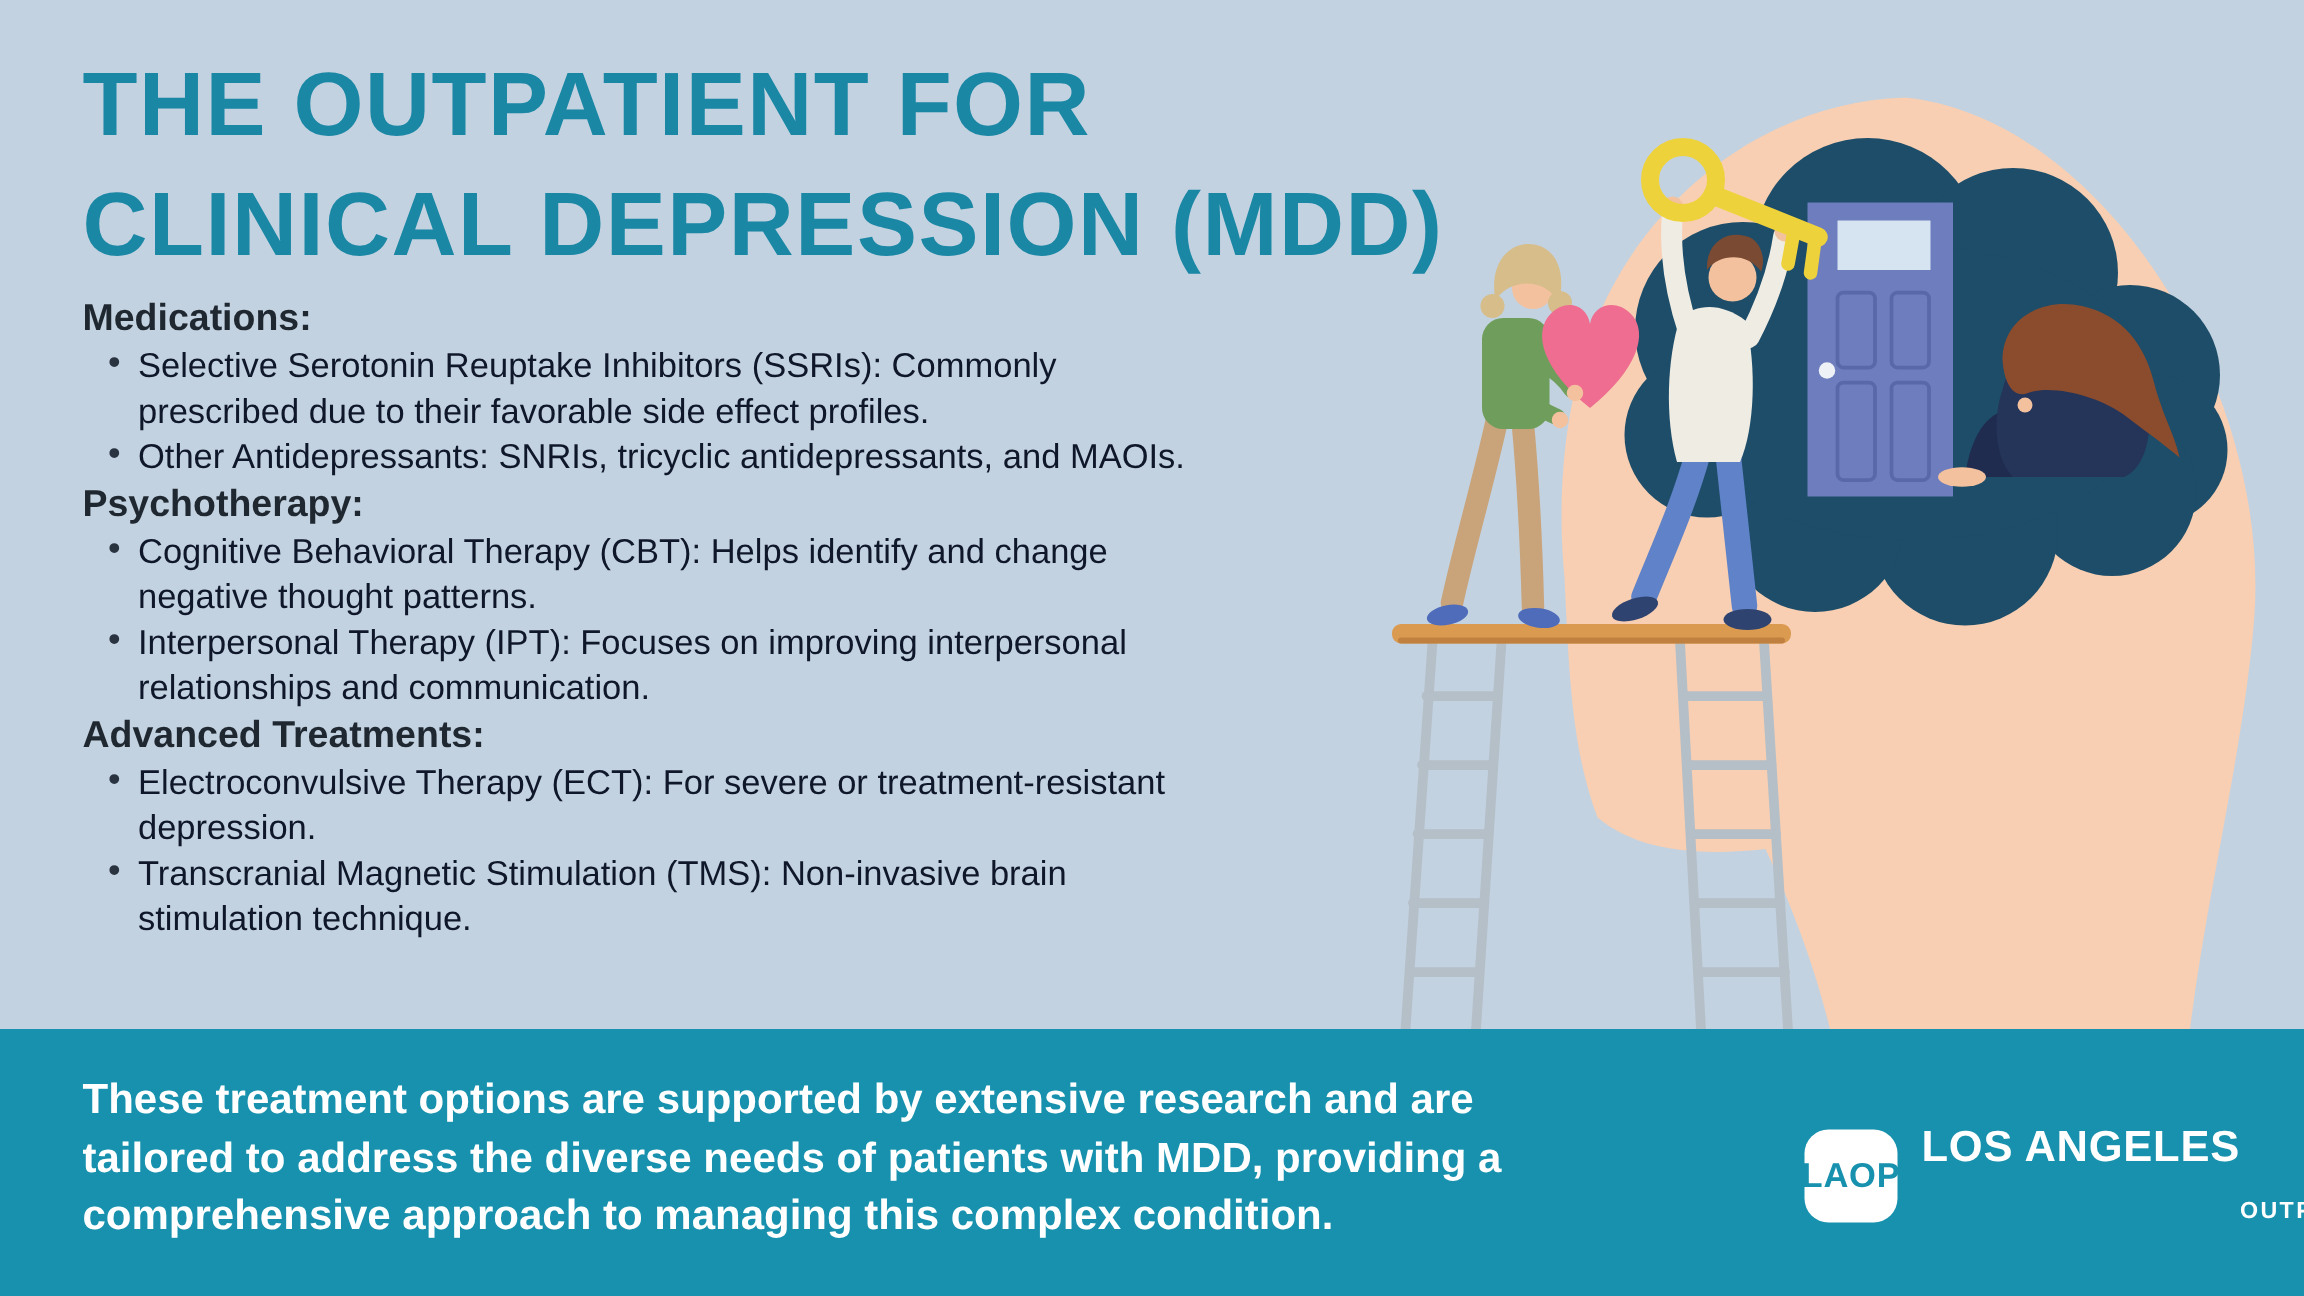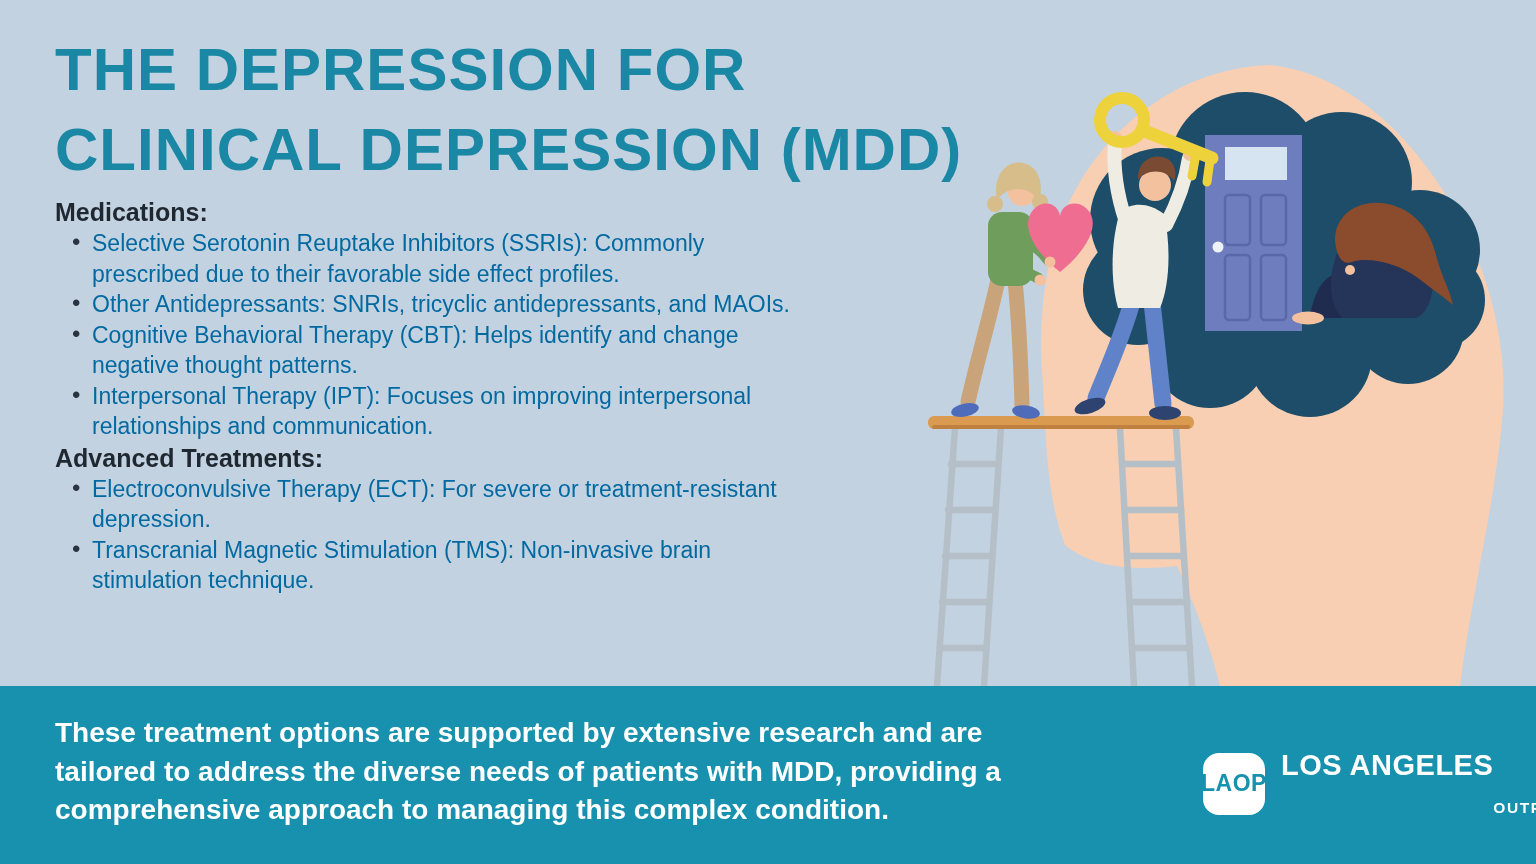--- a/index.html
+++ b/index.html
@@ -19,21 +19,21 @@
   .title span{display:block;}
 
   
   .content{position:absolute;left:55px;top:196px;width:780px;z-index:2;}
   .content h2{
     margin:0;font-size:25px;line-height:32px;font-weight:700;color:#1f2730;
   }
   .content ul{list-style:none;margin:0;padding:0 0 0 37px;}
   .content li{
     position:relative;width:715px;
-    font-size:23px;line-height:30.5px;color:#0369a1;
+    font-size:23px;line-height:30.5px;color:#0f172a;
   }
   .content li::before{
     content:"\2022";position:absolute;left:-20px;top:-1px;
     font-size:24px;color:#2a3340;
   }
 
   
   .illu{position:absolute;left:880px;top:50px;width:656px;height:636px;z-index:3;pointer-events:none;}
 
   
@@ -61,33 +61,34 @@
   .logo-sub{
     color:#ffffff;font-size:15.5px;line-height:19px;font-weight:700;letter-spacing:1.6px;white-space:nowrap;margin-top:48px;
   }
 </style>
 </head>
 <body>
 
 <div class="canvas">
 
   <h1 class="title">
-    <span>THE DEPRESSION FOR</span>
+    <span>THE OUTPATIENT FOR</span>
     <span>CLINICAL DEPRESSION (MDD)</span>
   </h1>
 
   <div class="content">
     <section>
       <h2>Medications:</h2>
       <ul>
         <li>Selective Serotonin Reuptake Inhibitors (SSRIs): Commonly prescribed due to their favorable side effect profiles.</li>
         <li>Other Antidepressants: SNRIs, tricyclic antidepressants, and MAOIs.</li>
       </ul>
     </section>
     <section>
+      <h2>Psychotherapy:</h2>
       <ul>
         <li>Cognitive Behavioral Therapy (CBT): Helps identify and change negative thought patterns.</li>
         <li>Interpersonal Therapy (IPT): Focuses on improving interpersonal relationships and communication.</li>
       </ul>
     </section>
     <section>
       <h2>Advanced Treatments:</h2>
       <ul>
         <li>Electroconvulsive Therapy (ECT): For severe or treatment-resistant depression.</li>
         <li>Transcranial Magnetic Stimulation (TMS): Non-invasive brain stimulation technique.</li>

